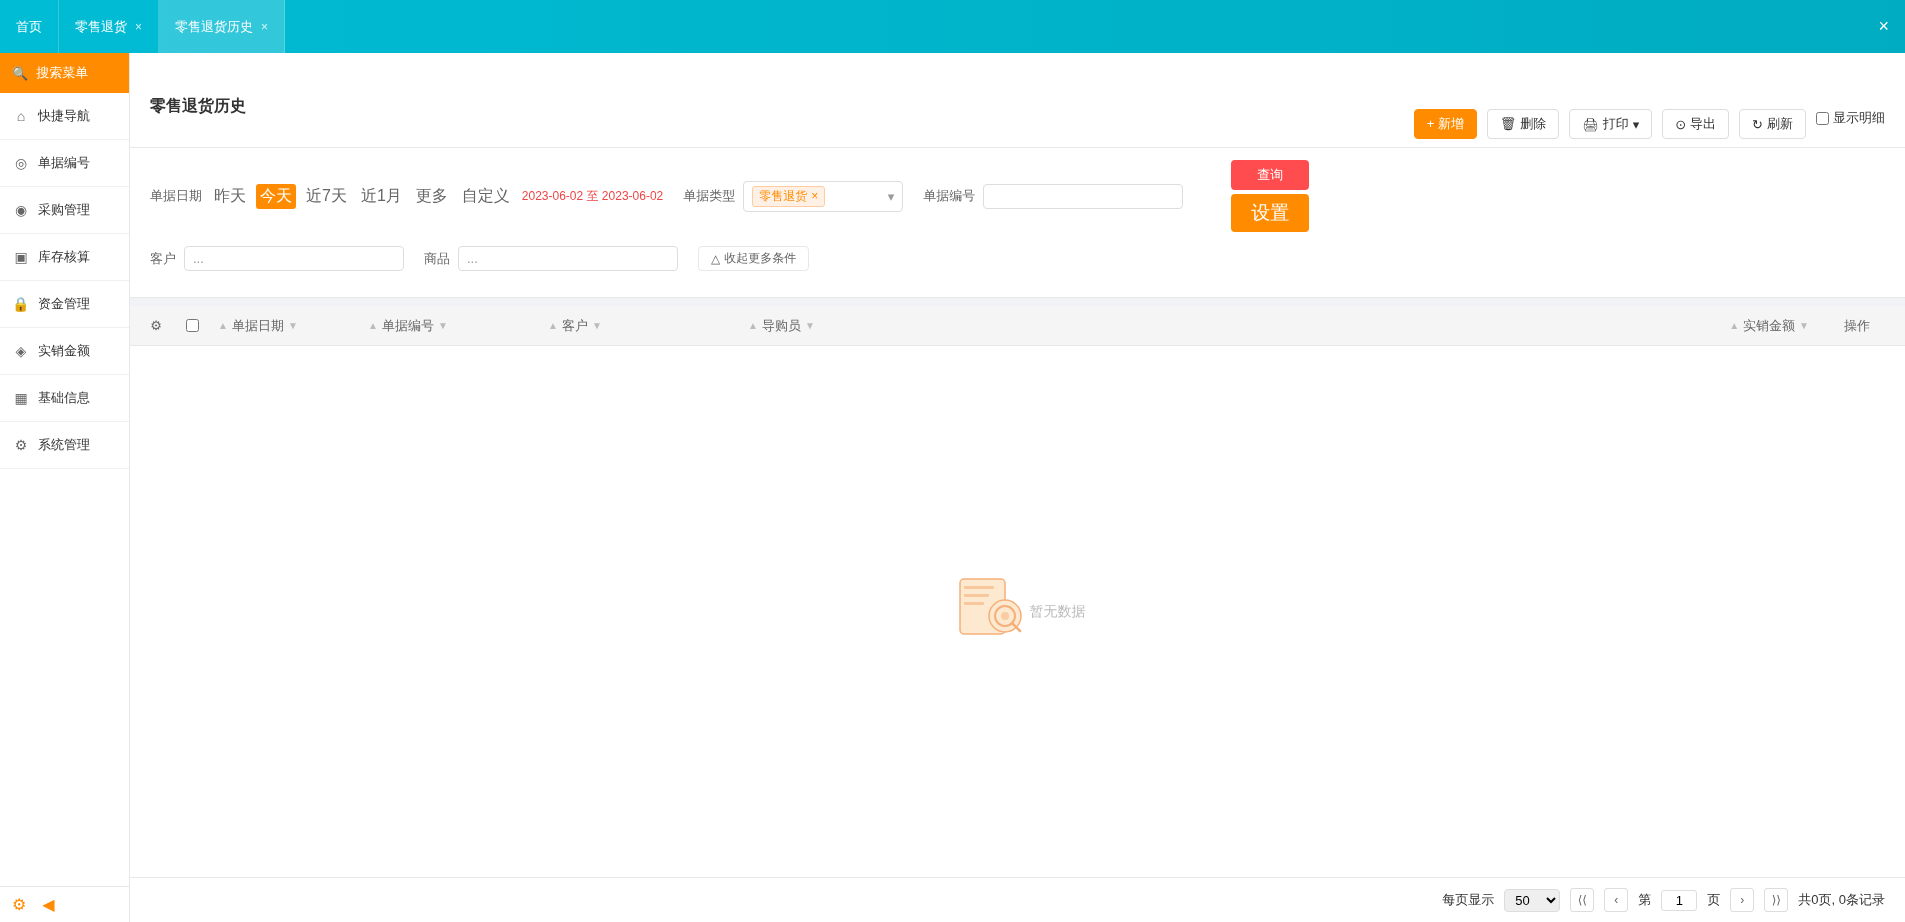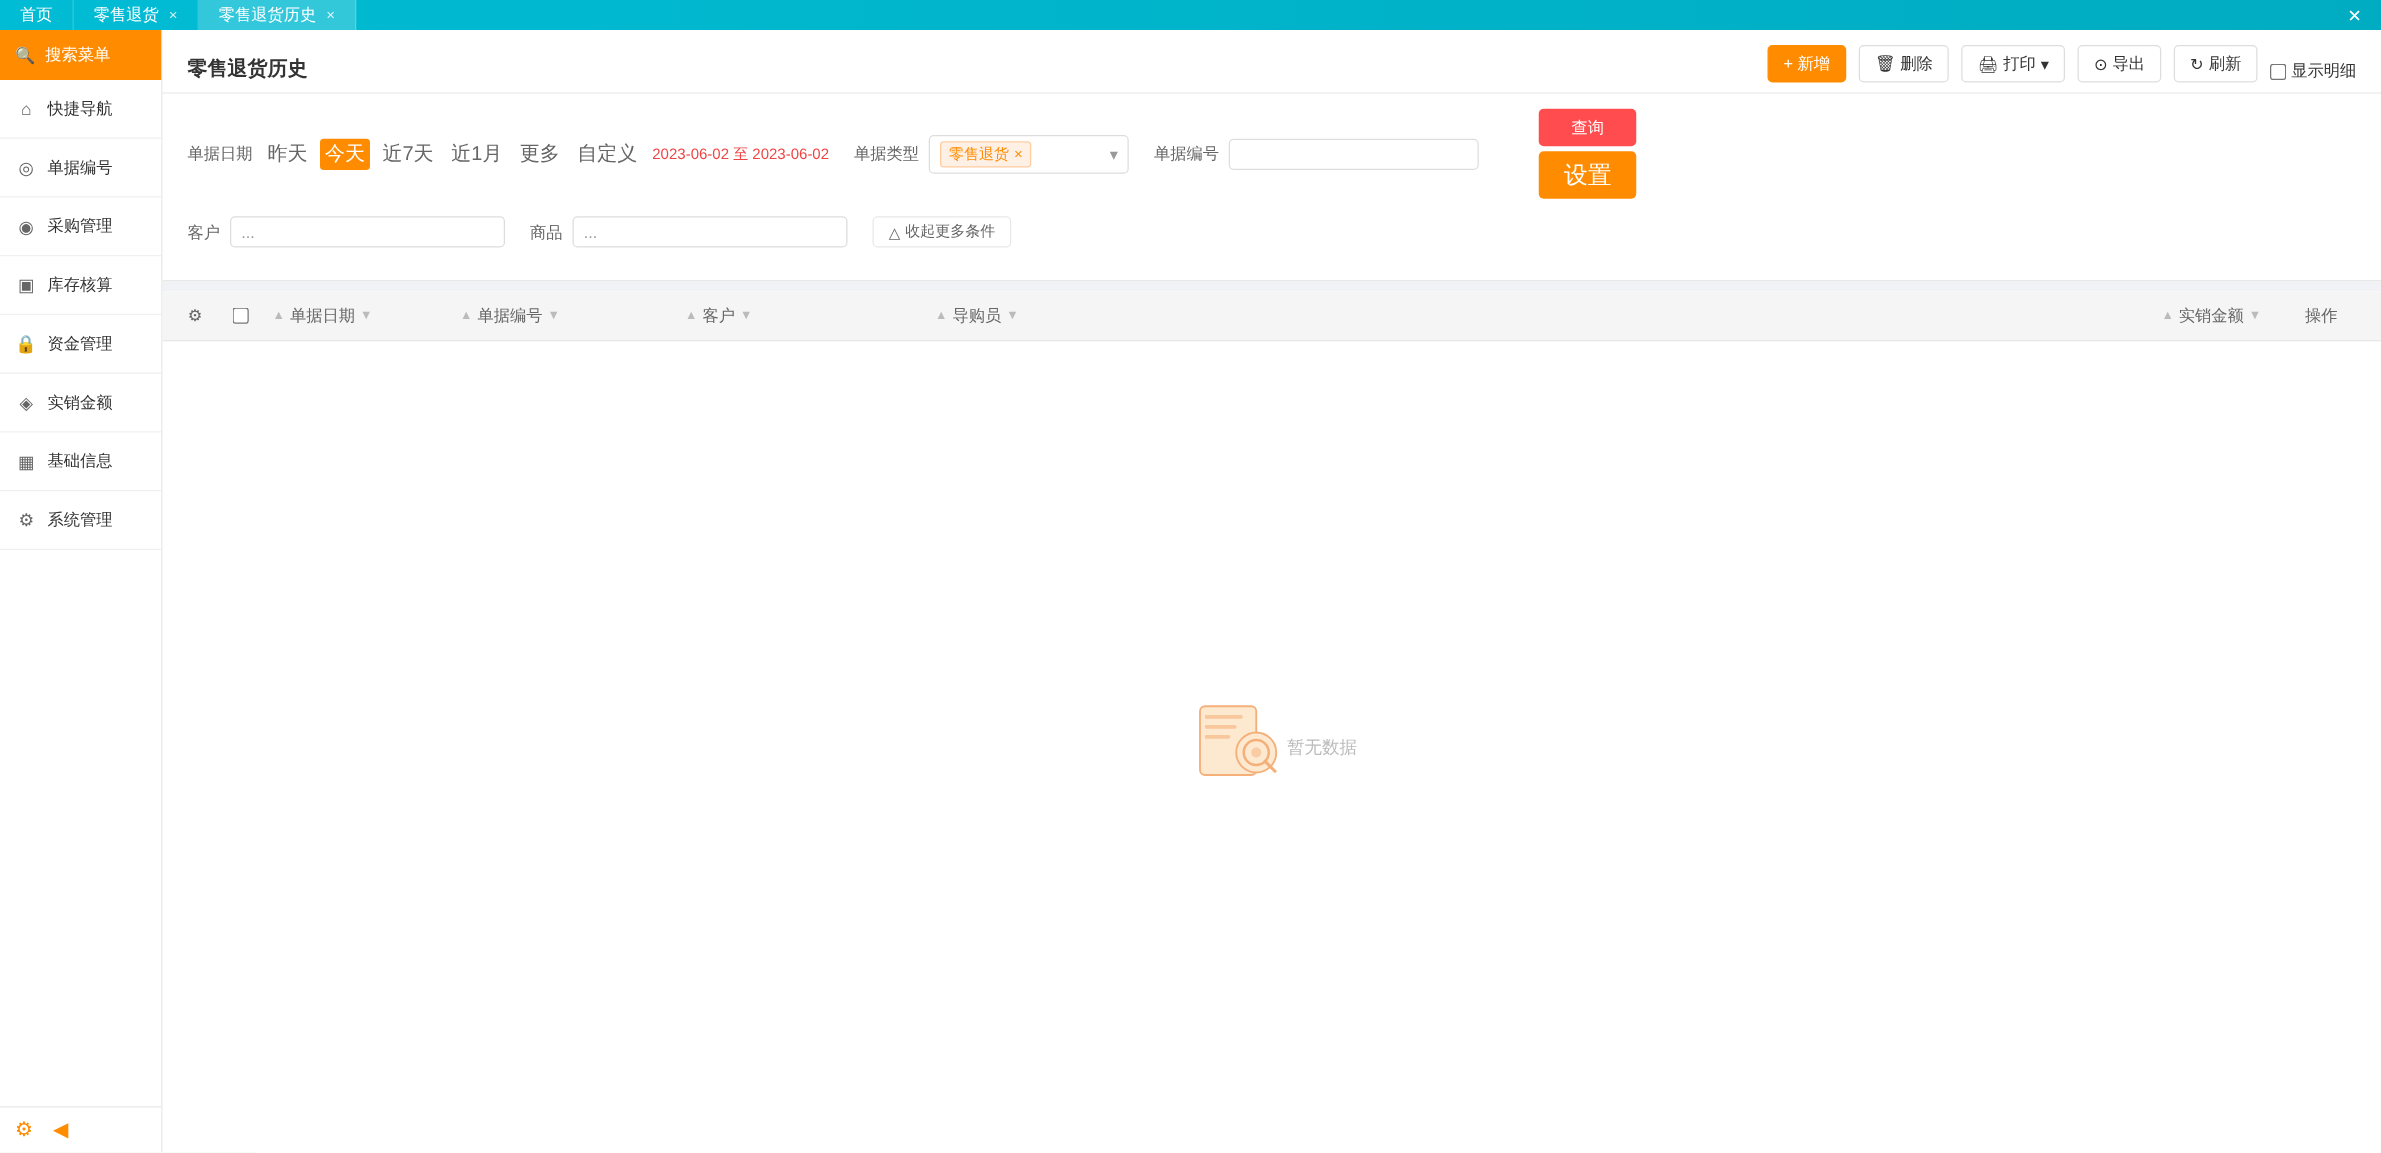--- a/index.html
+++ b/index.html
@@ -1,20 +1,20 @@
 <!DOCTYPE html>
 <html><head>
   <meta charset="utf-8">
   <style>
     * { box-sizing: border-box; margin: 0; padding: 0; font-family: 'Microsoft YaHei', Arial, sans-serif; }
     body { width: 1905px; height: 922px; overflow: hidden; background: #f5f5f5; display: flex; flex-direction: column; }
 
     
     .top-bar {
-      height: 24px;
+      height: 53px;
       background: linear-gradient(to right, #00bcd4, #00acc1);
       display: flex;
       align-items: center;
       padding: 0 0 0 0;
       flex-shrink: 0;
     }
     .top-bar-tabs {
       display: flex;
       height: 100%;
       align-items: center;
@@ -125,23 +125,24 @@
       justify-content: space-between;
       flex-shrink: 0;
     }
     .page-title {
       font-size: 16px;
       font-weight: bold;
       color: #333;
     }
     .toolbar-btns {
       display: flex;
-      align-items: flex-end;
+      align-items: flex-start;
       gap: 10px;
       padding-bottom: 8px;
+      margin-top: 44px;
     }
     .toolbar-btn {
       display: flex;
       align-items: center;
       gap: 4px;
       padding: 5px 12px;
       border: 1px solid #ddd;
       border-radius: 4px;
       background: white;
       cursor: pointer;
@@ -581,16 +582,32 @@
           <rect x="14" y="30" width="25" height="3" rx="1" fill="#f5b07a" opacity="0.6"></rect>
           <rect x="14" y="38" width="20" height="3" rx="1" fill="#f5b07a" opacity="0.6"></rect>
           <circle cx="55" cy="52" r="16" fill="#fde8d0" stroke="#f5b07a" stroke-width="1.5"></circle>
           <circle cx="55" cy="52" r="10" fill="none" stroke="#f5b07a" stroke-width="2"></circle>
           <line x1="62" y1="59" x2="70" y2="67" stroke="#f5b07a" stroke-width="2.5" stroke-linecap="round"></line>
           <circle cx="55" cy="52" r="4" fill="#f5b07a" opacity="0.5"></circle>
         </svg>
         <span class="empty-text">暂无数据</span>
       </div>
 
+      <div class="pagination-bar">
+        <span>每页显示</span>
+        <select class="page-size-select">
+          <option>50</option>
+          <option>100</option>
+          <option>200</option>
+        </select>
+        <button class="page-nav-btn">⟨⟨</button>
+        <button class="page-nav-btn">‹</button>
+        <span>第</span>
+        <input class="page-input" type="text" value="1" style="">
+        <span>页</span>
+        <button class="page-nav-btn">›</button>
+        <button class="page-nav-btn">⟩⟩</button>
+        <span>共0页, 0条记录</span>
+      </div>
     </div>
 
   </div>
 </div>
 
 </body></html>

